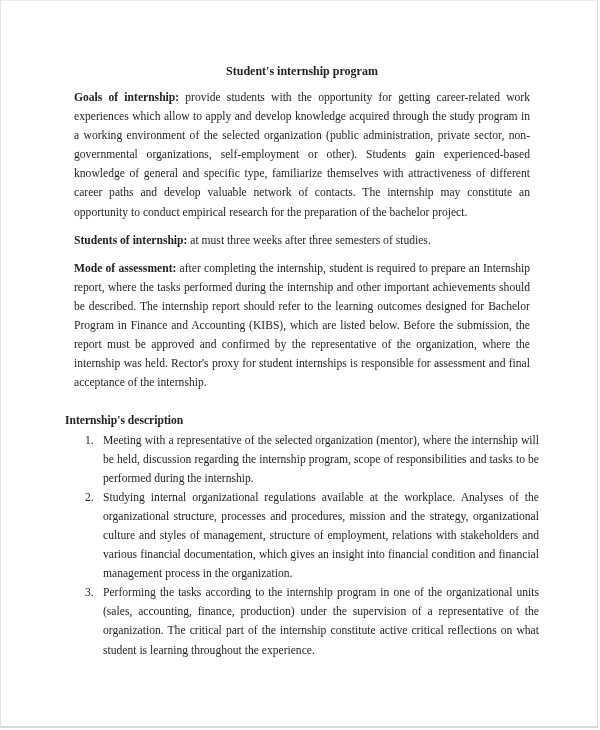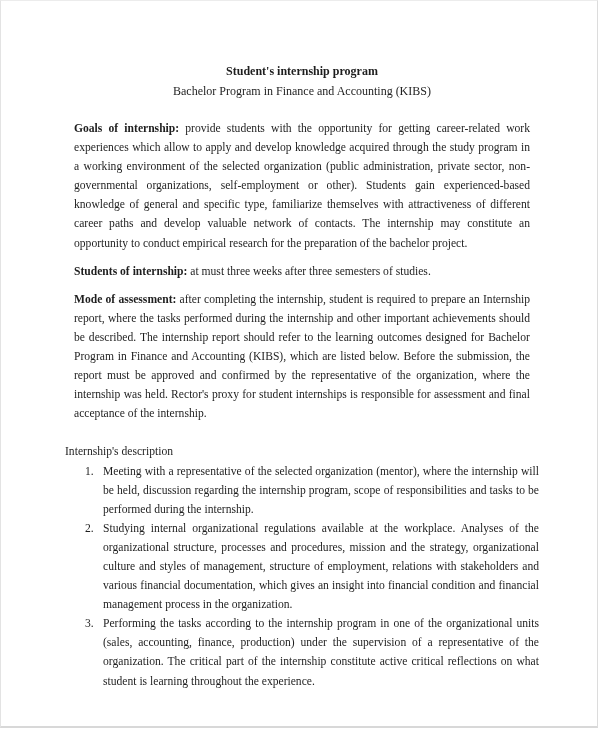--- a/index.html
+++ b/index.html
@@ -16,32 +16,31 @@
       padding-left: 12px;
     }
     .content {
       position: absolute; left: 64px; top: 62px; width: 474px;
       font-size: 11.6px; line-height: 19.1px;
     }
     .title { text-align: center; font-weight: bold; font-size: 12px; line-height: 16px; margin: 0; }
     .subtitle { text-align: center; font-size: 12px; line-height: 16px; margin: 4px 0 20px 0; }
     p { margin: 9px; text-align: justify; }
     .b { font-weight: bold; }
-    .section-heading { font-weight: normal; margin-top: 19px; }
+    .section-heading { font-weight: bold; margin-top: 19px; }
     ol { margin: 0; padding: 0; list-style: none; }
     ol li { position: relative; padding-left: 38px; text-align: justify; }
     ol li .num { position: absolute; left: 20px; top: 0; }
   </style>
 </head>
 <body>
 
 <div class="page">
   <div class="content">
     <h1 class="title">Student's internship program</h1>
-    <div class="subtitle">Bachelor Program in Finance and Accounting (KIBS)</div>
 
     <p><span class="b">Goals of internship:</span><span> provide students with the opportunity for getting career-related work experiences which allow to apply and develop knowledge acquired through the study program in a working environment of the selected organization (public administration, private sector, non-governmental organizations, self-employment or other). Students gain experienced-based knowledge of general and specific type, familiarize themselves with attractiveness of different career paths and develop valuable network of contacts. The internship may constitute an opportunity to conduct empirical research for the preparation of the bachelor project.</span></p>
 
     <p><span class="b">Students of internship:</span><span> at must three weeks after three semesters of studies.</span></p>
 
     <p><span class="b">Mode of assessment:</span><span> after completing the internship, student is required to prepare an Internship report, where the tasks performed during the internship and other important achievements should be described. The internship report should refer to the learning outcomes designed for Bachelor Program in Finance and Accounting (KIBS), which are listed below. Before the submission, the report must be approved and confirmed by the representative of the organization, where the internship was held. Rector's proxy for student internships is responsible for assessment and final acceptance of the internship.</span></p>
 
     <div class="section-heading">Internship's description</div>
 
     <ol>

